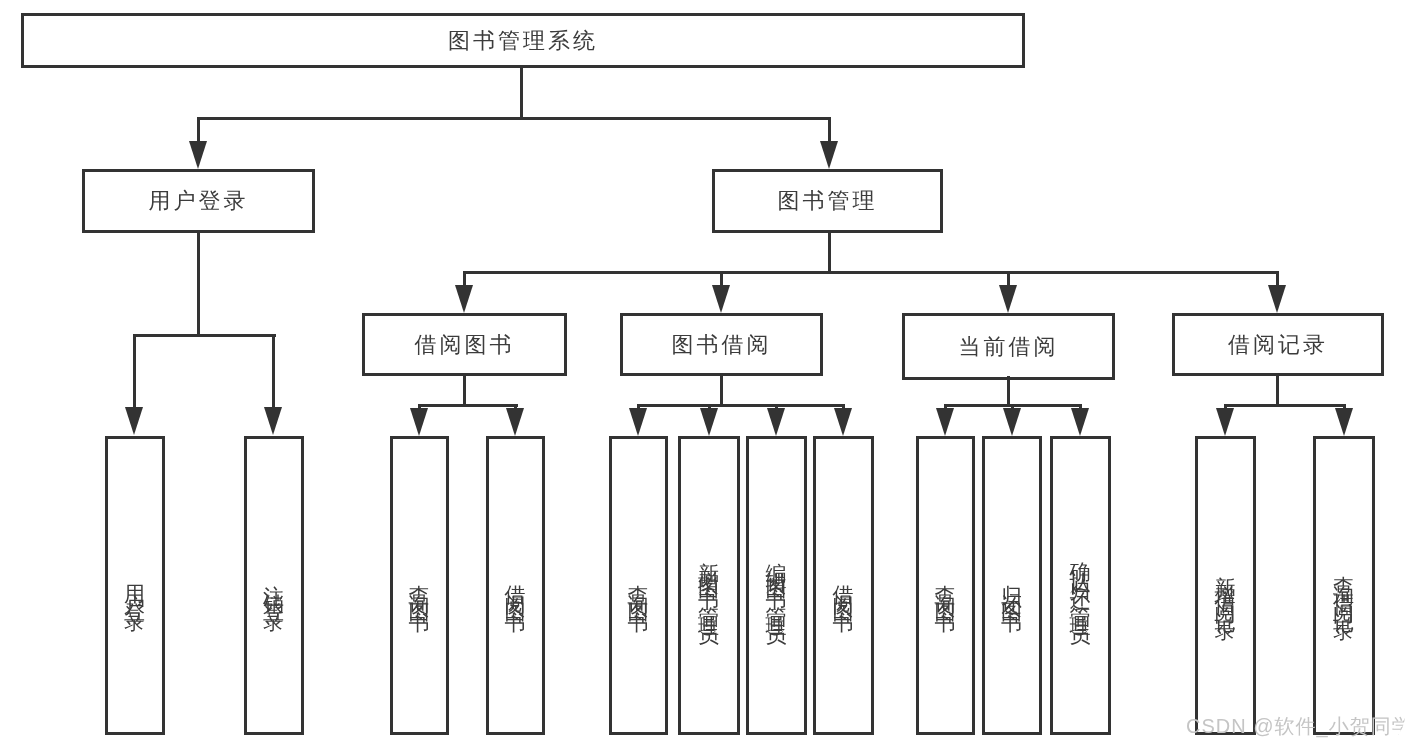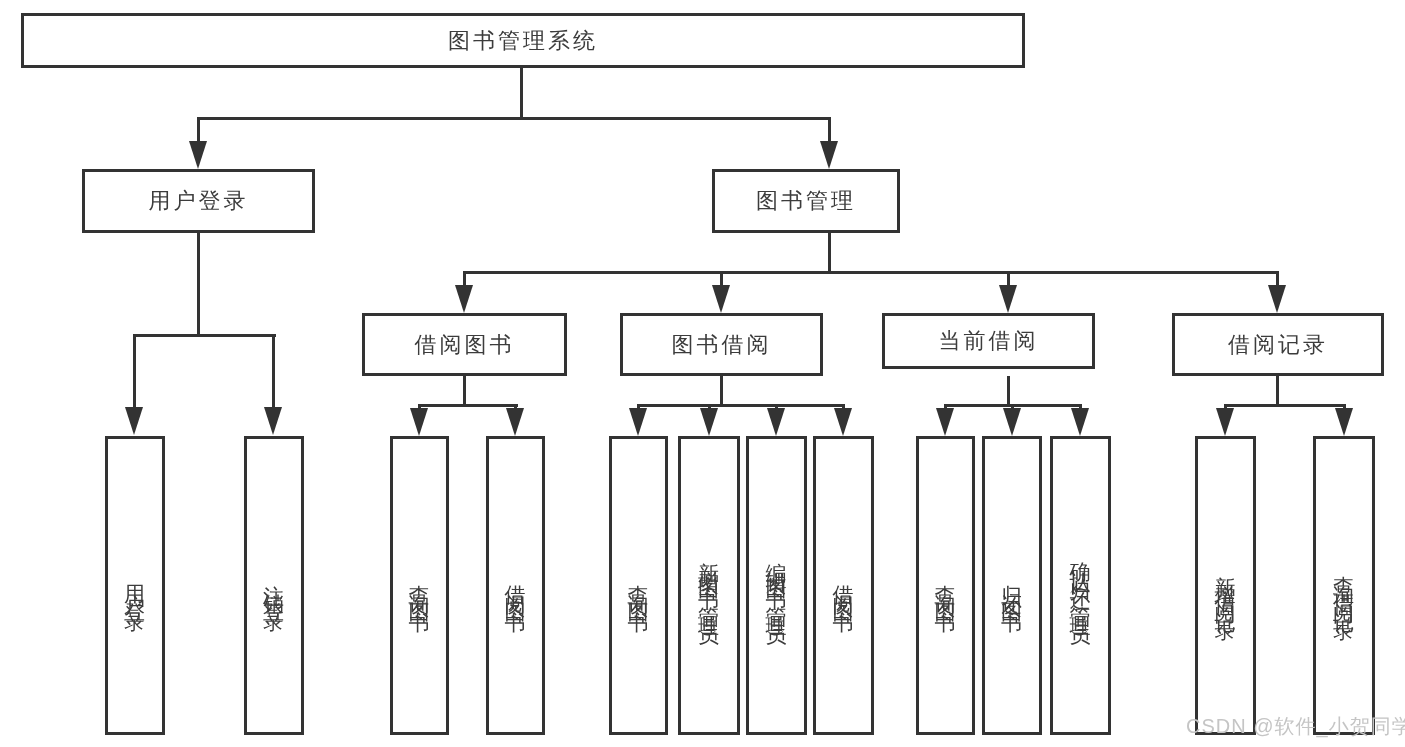--- a/index.html
+++ b/index.html
@@ -12,20 +12,21 @@
   body {
     font-family: "Liberation Sans", "DejaVu Sans", sans-serif;
     background: var(--background);
   }
   #canvas {
     position: relative;
     width: 1405px;
     height: 747px;
     background: var(--background);
     overflow: hidden;
+    border-radius: 32px;
   }
   .box {
     position: absolute;
     border: 3px solid var(--line);
     background: var(--background);
     display: flex;
     align-items: center;
     justify-content: center;
     color: var(--text);
   }
@@ -73,21 +74,21 @@
   <div class="vline" style="left:520px; top:68px; height:51px;"></div>
   <div class="hline" style="left:197px; top:117px; width:634px;"></div>
   <div class="vline" style="left:197px; top:117px; height:26px;"></div>
   <div class="tri" style="left:189px; top:141px;"></div>
   <div class="vline" style="left:828px; top:117px; height:26px;"></div>
   <div class="tri" style="left:820px; top:141px;"></div>
 
   <div class="box h" style="left:82px; top:169px; width:233px; height:64px;">
     <span>用户登录</span>
   </div>
-  <div class="box h" style="left:712px; top:169px; width:188px; height:64px;">
+  <div class="box h" style="left:712px; top:169px; width:231px; height:64px;">
     <span>图书管理</span>
   </div>
 
   <div class="vline" style="left:197px; top:233px; height:103px;"></div>
   <div class="hline" style="left:133px; top:334px; width:143px;"></div>
   <div class="vline" style="left:133px; top:334px; height:75px;"></div>
   <div class="tri" style="left:125px; top:407px;"></div>
   <div class="vline" style="left:272px; top:334px; height:75px;"></div>
   <div class="tri" style="left:264px; top:407px;"></div>
 
@@ -101,21 +102,21 @@
   <div class="tri" style="left:999px; top:285px;"></div>
   <div class="vline" style="left:1276px; top:271px; height:16px;"></div>
   <div class="tri" style="left:1268px; top:285px;"></div>
 
   <div class="box h" style="left:362px; top:313px; width:205px; height:63px;">
     <span>借阅图书</span>
   </div>
   <div class="box h" style="left:620px; top:313px; width:203px; height:63px;justify-content:center;">
     <span>图书借阅</span>
   </div>
-  <div class="box h" style="left:882px; top:313px; width:213px; height:56px;">
+  <div class="box h" style="left:902px; top:313px; width:213px; height:67px;">
     <span>当前借阅</span>
   </div>
   <div class="box h" style="left:1172px; top:313px; width:212px; height:63px;">
     <span>借阅记录</span>
   </div>
 
   <div class="vline" style="left:463px; top:376px; height:31px;"></div>
   <div class="hline" style="left:418px; top:404px; width:100px;"></div>
   <div class="vline" style="left:418px; top:404px; height:7px;"></div>
   <div class="tri" style="left:410px; top:408px;"></div>

